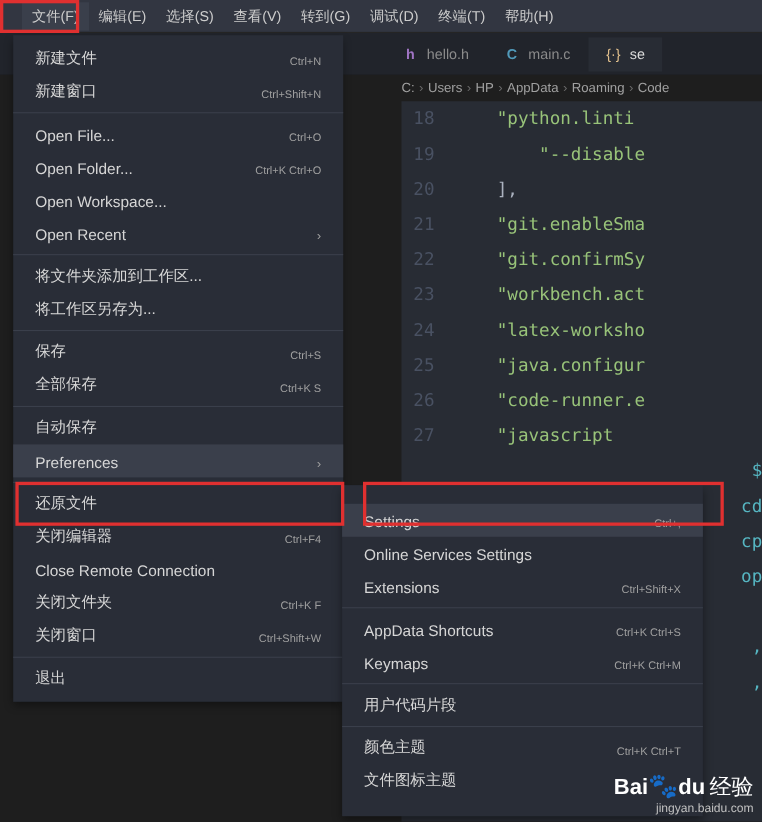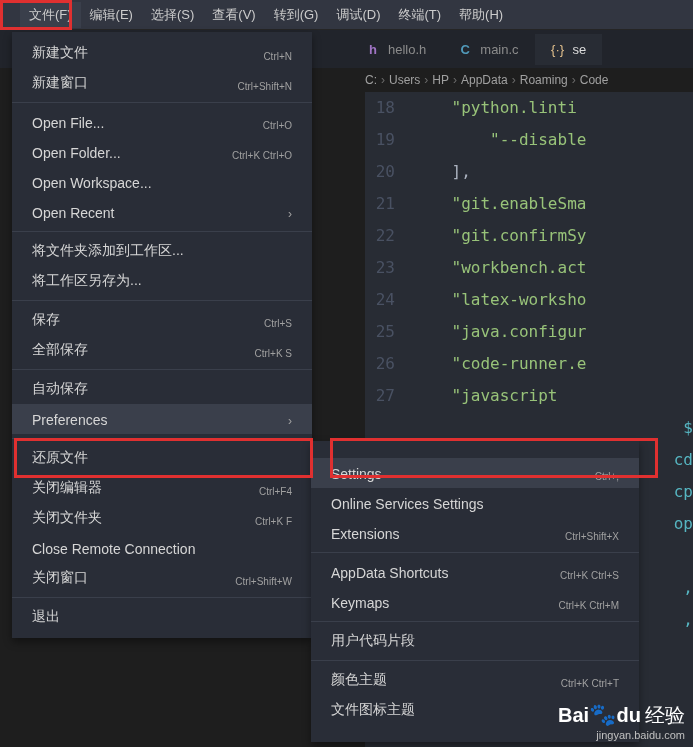--- a/index.html
+++ b/index.html
@@ -348,25 +348,25 @@
     </div>
     <div class="menu-sep"></div>
     <div class="menu-item">
       <span>还原文件</span>
     </div>
     <div class="menu-item">
       <span>关闭编辑器</span>
       <span class="menu-shortcut">Ctrl+F4</span>
     </div>
     <div class="menu-item">
+      <span>Close Remote Connection</span>
+    </div>
+    <div class="menu-item">
       <span>关闭文件夹</span>
       <span class="menu-shortcut">Ctrl+K F</span>
-    </div>
-    <div class="menu-item">
-      <span>Close Remote Connection</span>
     </div>
     <div class="menu-item">
       <span>关闭窗口</span>
       <span class="menu-shortcut">Ctrl+Shift+W</span>
     </div>
     <div class="menu-sep"></div>
     <div class="menu-item">
       <span>退出</span>
     </div>
   </div>

